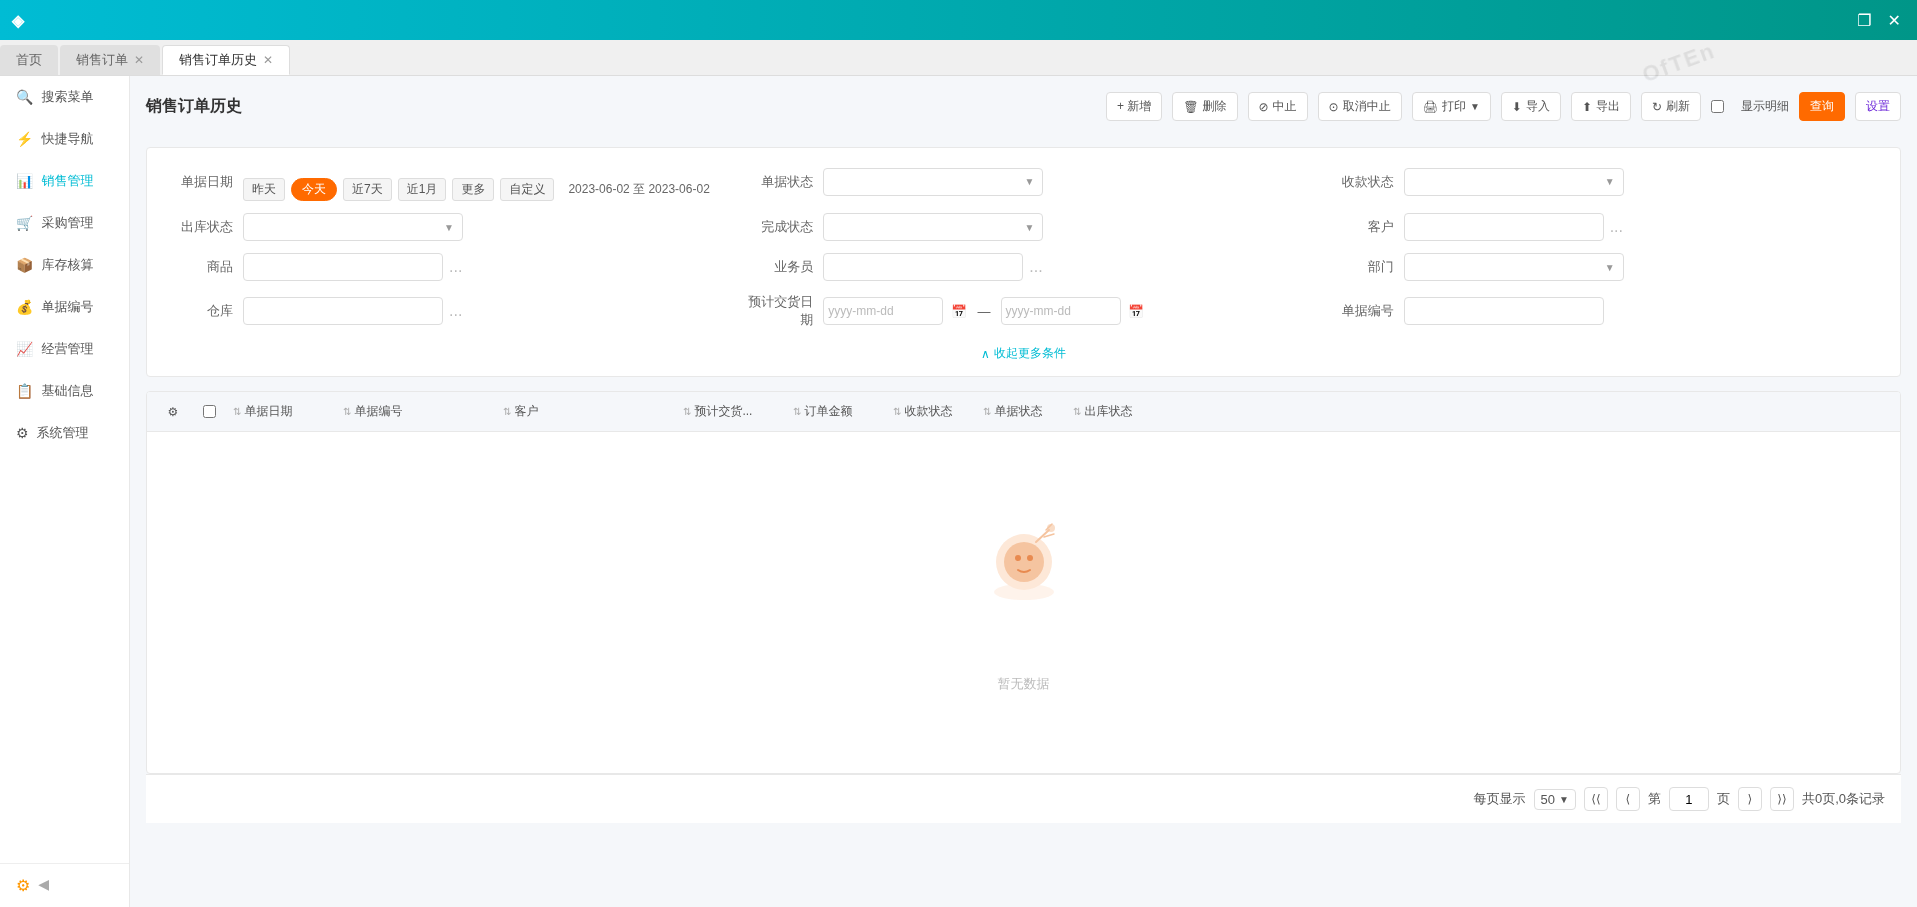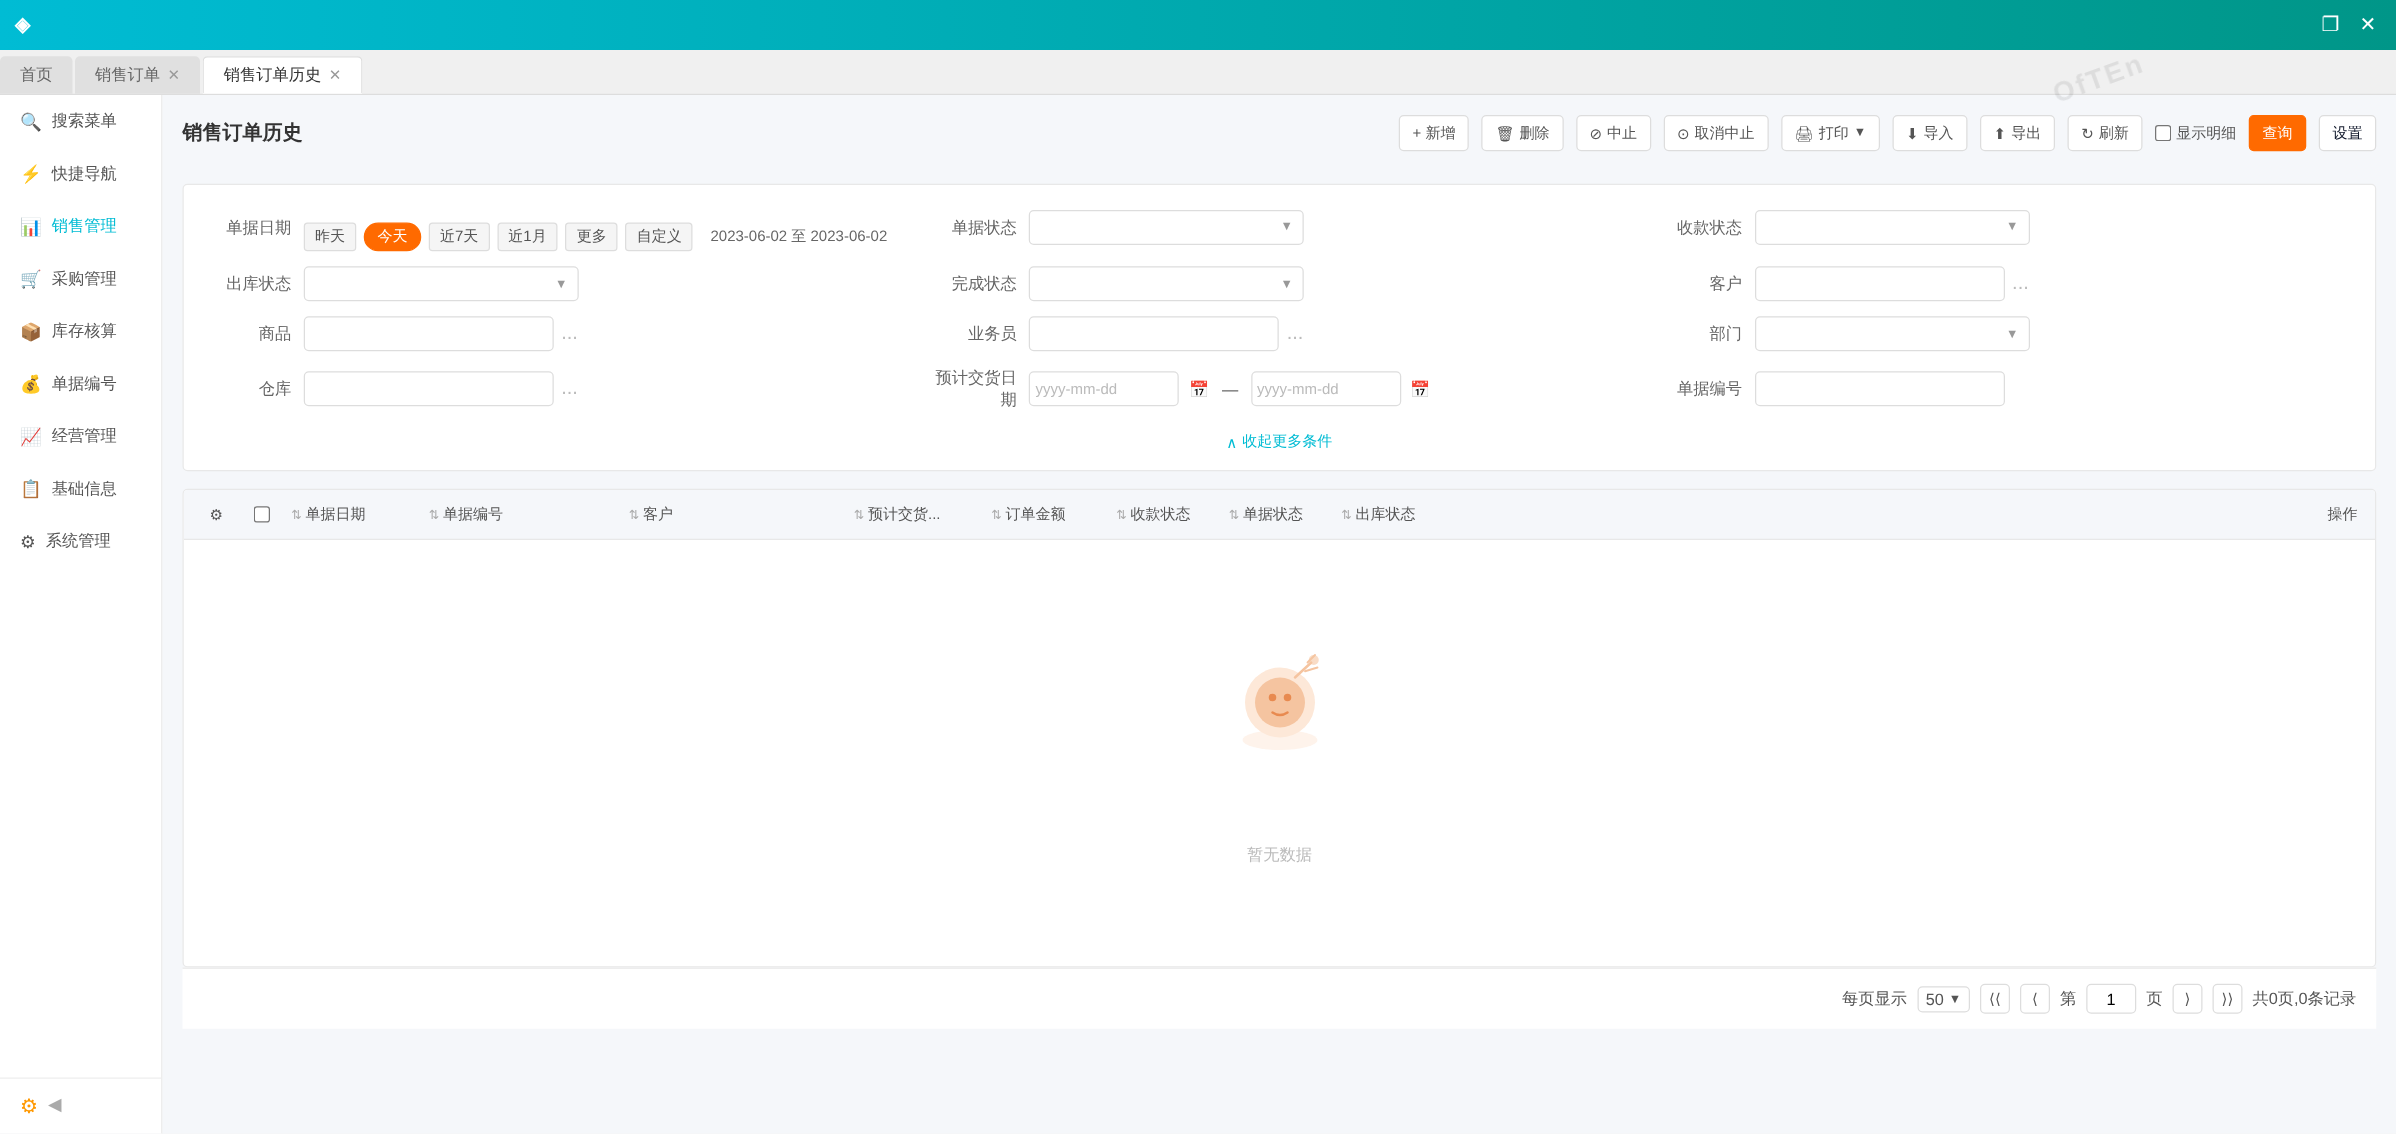--- a/index.html
+++ b/index.html
@@ -28,21 +28,21 @@
     .sidebar-bottom-icon { font-size: 16px; color: #ff9800; cursor: pointer; }
 
     
     .content { flex: 1; overflow-y: auto; padding: 16px; background: #f5f7fa; }
     .page-title { font-size: 16px; font-weight: bold; color: #333; margin-bottom: 14px; }
 
     
     .toolbar { display: flex; align-items: center; gap: 10px; margin-bottom: 14px; justify-content: flex-end; border-radius: 10px; }
     .toolbar-btn { display: flex; align-items: center; gap: 4px; padding: 5px 10px; border: 1px solid #ddd; border-radius: 4px; background: white; cursor: pointer; font-size: 12px; color: #555; }
     .toolbar-btn.primary { background: #ff6a00; border-color: #ff6a00; color: white; }
-    .toolbar-btn.secondary { background: white; border-color: #ddd; color: #0f172a; }
+    .toolbar-btn.secondary { background: white; border-color: #ddd; color: #6d28d9; }
 
     
     .filter-panel { background: white; border-radius: 4px; padding: 14px 16px; margin-bottom: 14px; border: 1px solid #e8e8e8; }
     .filter-row { display: flex; align-items: center; margin-bottom: 12px; gap: 0; }
     .filter-row:last-child { margin-bottom: 0; }
     .filter-label { width: 80px; color: #666; font-size: 13px; flex-shrink: 0; text-align: right; padding-right: 10px; }
     .filter-control { display: flex; align-items: center; flex: 1; min-width: 0; }
     .date-filter { display: flex; align-items: center; gap: 6px; margin-top: 16px; }
     .date-btn { padding: 2px 8px; border-radius: 3px; cursor: pointer; font-size: 12px; color: #555; background: #f5f5f5; border: 1px solid #ddd; }
     .date-btn.active { background: #ff6a00; color: white; border-color: #ff6a00; border-radius: 12px; padding: 2px 10px; }
@@ -76,21 +76,21 @@
 
     
     .empty-state { display: flex; flex-direction: column; align-items: center; justify-content: center; padding: 80px 0; }
     .empty-text { color: #bbb; font-size: 13px; margin-top: 48px; }
 
     
     .pagination { display: flex; align-items: center; justify-content: flex-end; padding: 12px 16px; background: white; border-top: 1px solid #e8e8e8; gap: 8px; font-size: 13px; color: #555; }
     .page-size-select { display: flex; align-items: center; border: 1px solid #ddd; border-radius: 4px; padding: 2px 6px; cursor: pointer; gap: 4px; }
     .page-btn { width: 24px; height: 24px; display: flex; align-items: center; justify-content: center; border: 1px solid #ddd; border-radius: 4px; cursor: pointer; color: #555; font-size: 12px; }
     .page-input { width: 40px; height: 24px; border: 1px solid #ddd; border-radius: 4px; text-align: center; font-size: 13px; }
-    .display-checkbox { display: flex; align-items: center; gap: 4px; font-size: 12px; color: #555; }
+    .display-checkbox { display: flex; align-items: center; gap: 17px; font-size: 12px; color: #555; }
     .display-checkbox input { cursor: pointer; }
 
     
     .watermark { position: fixed; top: 50px; right: 200px; font-size: 22px; color: rgba(0,0,0,0.08); transform: rotate(-20deg); pointer-events: none; font-weight: bold; letter-spacing: 2px; }
   </style>
 </head>
 <body>
 
 <div class="top-bar">
   <span style="color:white;font-size:16px;font-weight:bold;">◈</span>
@@ -348,23 +348,20 @@
           <span style="color:#aaa;font-size:10px;">⇅</span>
           <span>收款状态</span>
         </div>
         <div class="th col-order-status">
           <span style="color:#aaa;font-size:10px;">⇅</span>
           <span>单据状态</span>
         </div>
         <div class="th col-out-status">
           <span style="color:#aaa;font-size:10px;">⇅</span>
           <span>出库状态</span>
-        </div>
-        <div class="th col-op">
-          <span>操作</span>
         </div>
       </div>
 
       <div class="empty-state">
         <div style="margin-bottom:12px;">
           <svg width="100" height="100" viewBox="0 0 100 100" fill="none" xmlns="http://www.w3.org/2000/svg">
             <ellipse cx="50" cy="80" rx="30" ry="8" fill="#fde8d8" opacity="0.5"></ellipse>
             <circle cx="50" cy="50" r="28" fill="#fde8d8"></circle>
             <circle cx="50" cy="50" r="20" fill="#f5c4a0"></circle>
             <circle cx="44" cy="46" r="3" fill="#e88a50"></circle>

